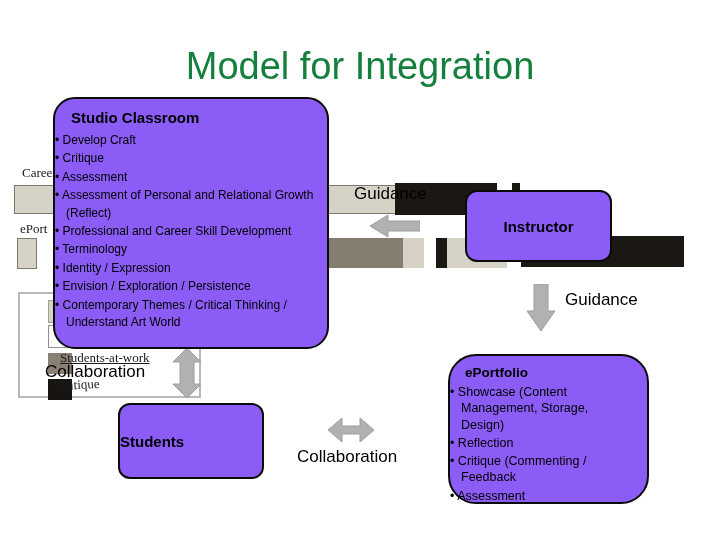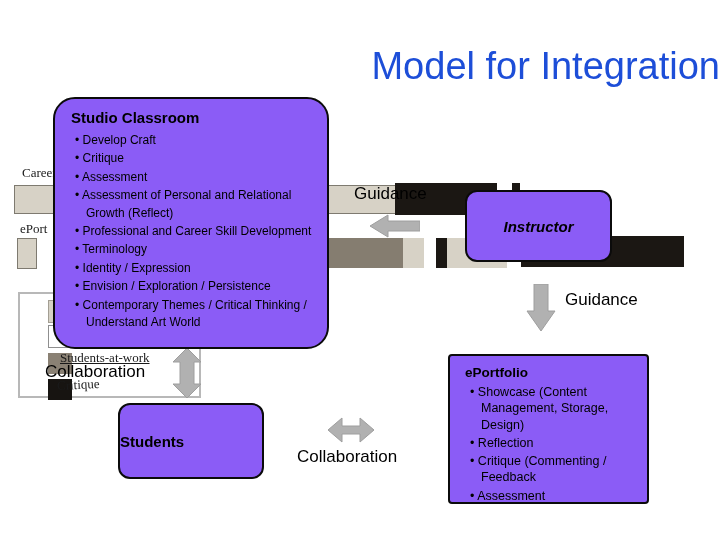--- a/index.html
+++ b/index.html
@@ -17,38 +17,38 @@
     position:absolute;font-family:"Liberation Serif",serif;font-size:13px;color:#1a1a1a;
     white-space:nowrap;
   }
   
   #legend-box{position:absolute;left:18px;top:292px;width:179px;height:102px;
     background:#fff;border:2px solid #b8b8b8;}
   .swatch{position:absolute;left:28px;width:24px;height:21px;}
   
   .dbox{position:absolute;background:#8b5cf6;border:2.5px solid #0b0b0b;border-radius:12px;}
   #studio-box{left:53px;top:97px;width:272px;height:248px;border-radius:22px;}
-  #instructor-box{left:465px;top:190px;width:143px;height:68px;display:flex;align-items:center;justify-content:center;font-style:italic;}
+  #instructor-box{left:465px;top:190px;width:143px;height:68px;display:flex;align-items:center;justify-content:center;}
   #students-box{left:118px;top:403px;width:142px;height:72px;display:flex;align-items:center;}
-  #eportfolio-box{left:448px;top:354px;width:197px;height:146px;border-radius:4px;}
+  #eportfolio-box{left:448px;top:354px;width:197px;height:146px;border-radius:28px;}
   .box-title{font-weight:bold;font-size:15px;}
   #studio-box .box-title{margin:10px 0 6px 16px;}
   #eportfolio-box .box-title{margin:9px 0 4px 15px;font-size:13.5px;}
   .node-label{font-weight:bold;font-size:15px;}
-  ul.bullets{margin:0;padding:0 8px 0 20px;list-style:none;}
+  ul.bullets{margin:0;padding:0 8px 0 0;list-style:none;}
   ul.bullets li{
     font-size:12px;line-height:1.45;padding-left:11px;text-indent:-11px;margin:0 0 1px 0;
   }
   ul.bullets li::before{content:"• ";}
   #eportfolio-box ul.bullets{padding-right:14px;}
   #eportfolio-box ul.bullets li{font-size:12.5px;line-height:1.3;margin-bottom:2px;}
   
   #slide-title{
-    position:absolute;top:44px;left:0;width:100%;text-align:right;
-    font-size:38px;line-height:44px;color:#1d4ed8;
+    position:absolute;top:44px;left:0;width:100%;text-align:center;
+    font-size:38px;line-height:44px;color:#15803d;
   }
   
   .conn-label{position:absolute;font-size:17px;color:#000;white-space:nowrap;}
   
   .arrow{position:absolute;}
   .arrow svg{display:block;}
   .arrow polygon{fill:#b1b1b1;stroke:#9e9e9e;stroke-width:1;}
 </style>
 </head>
 <body>

